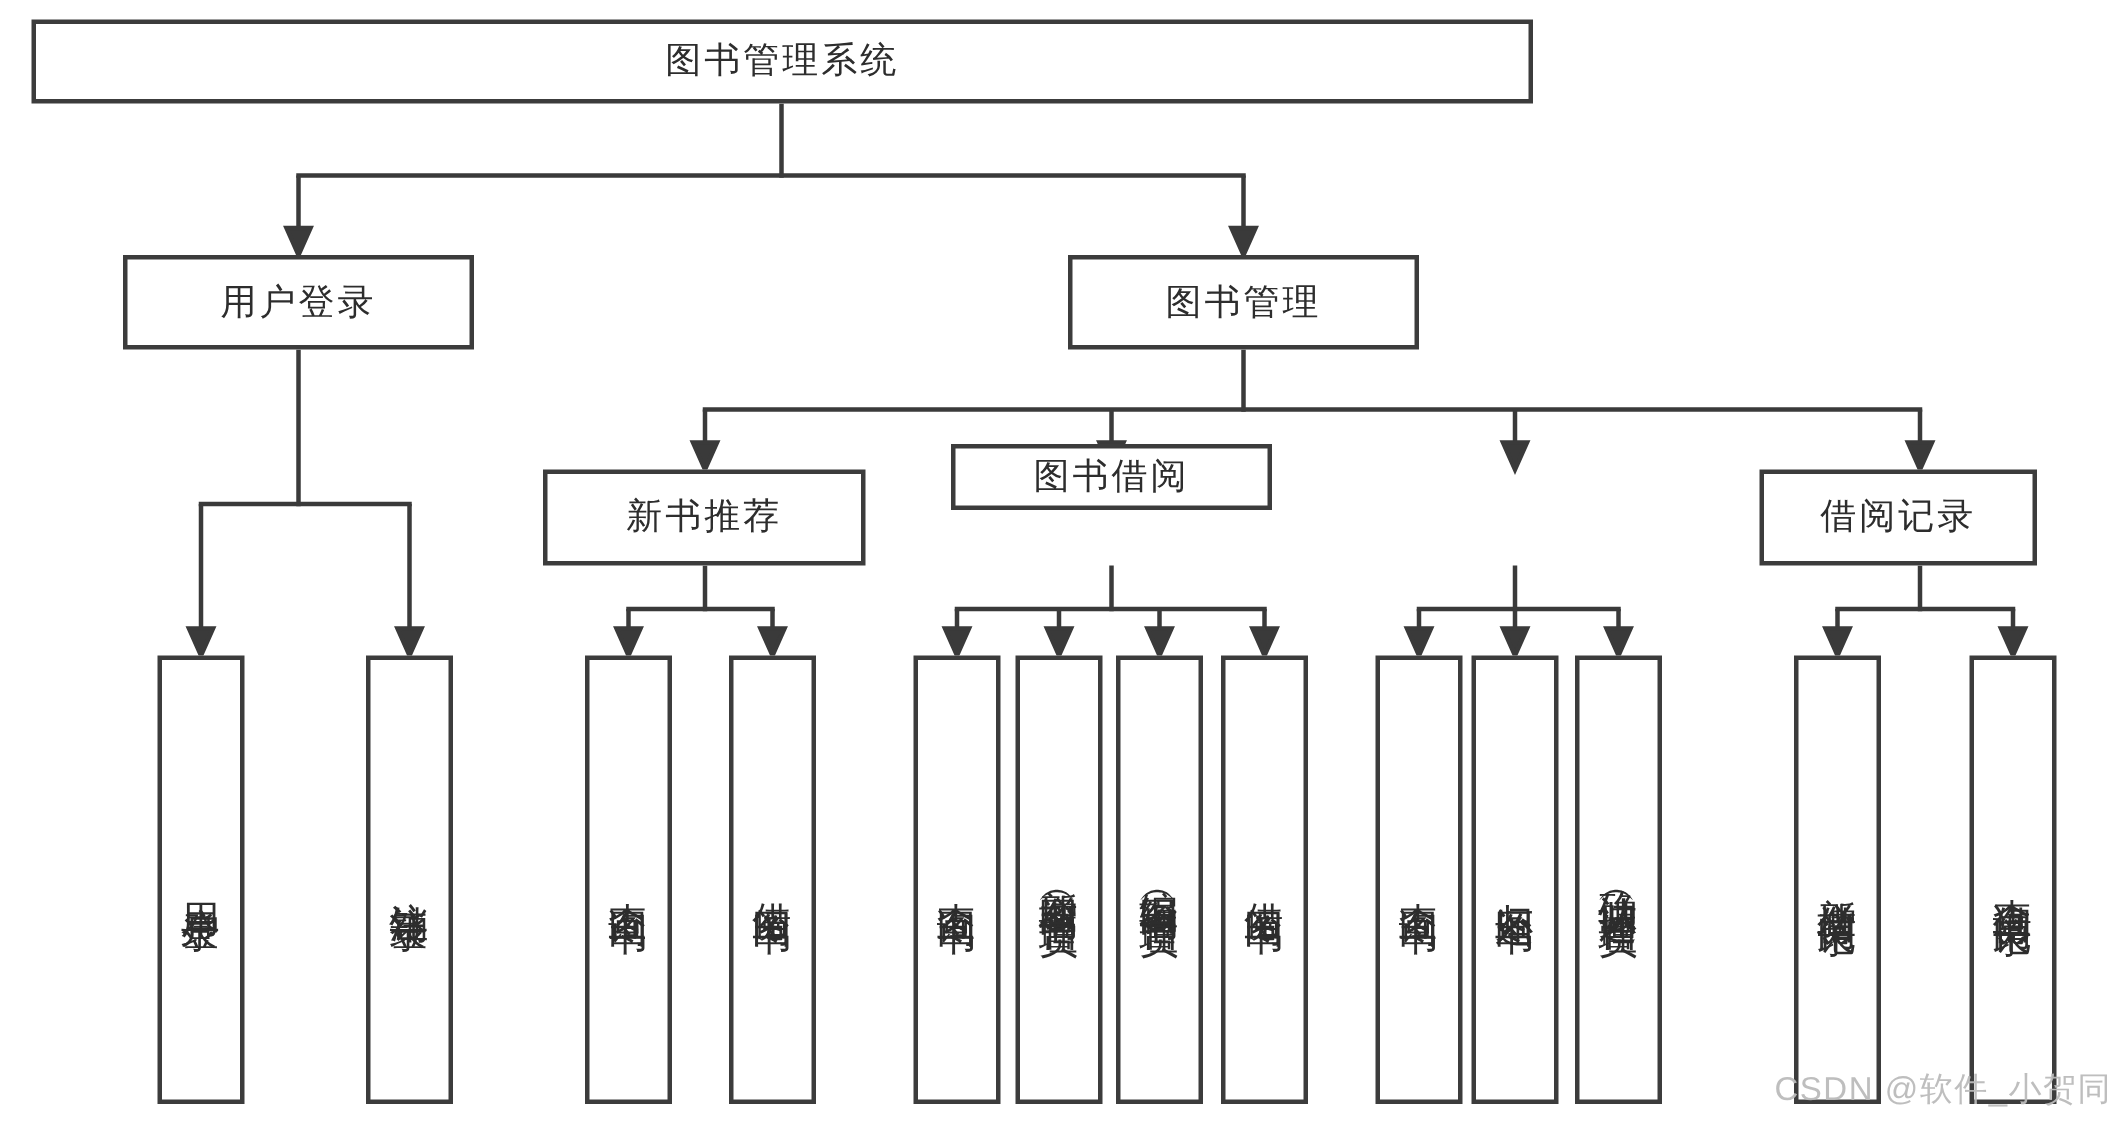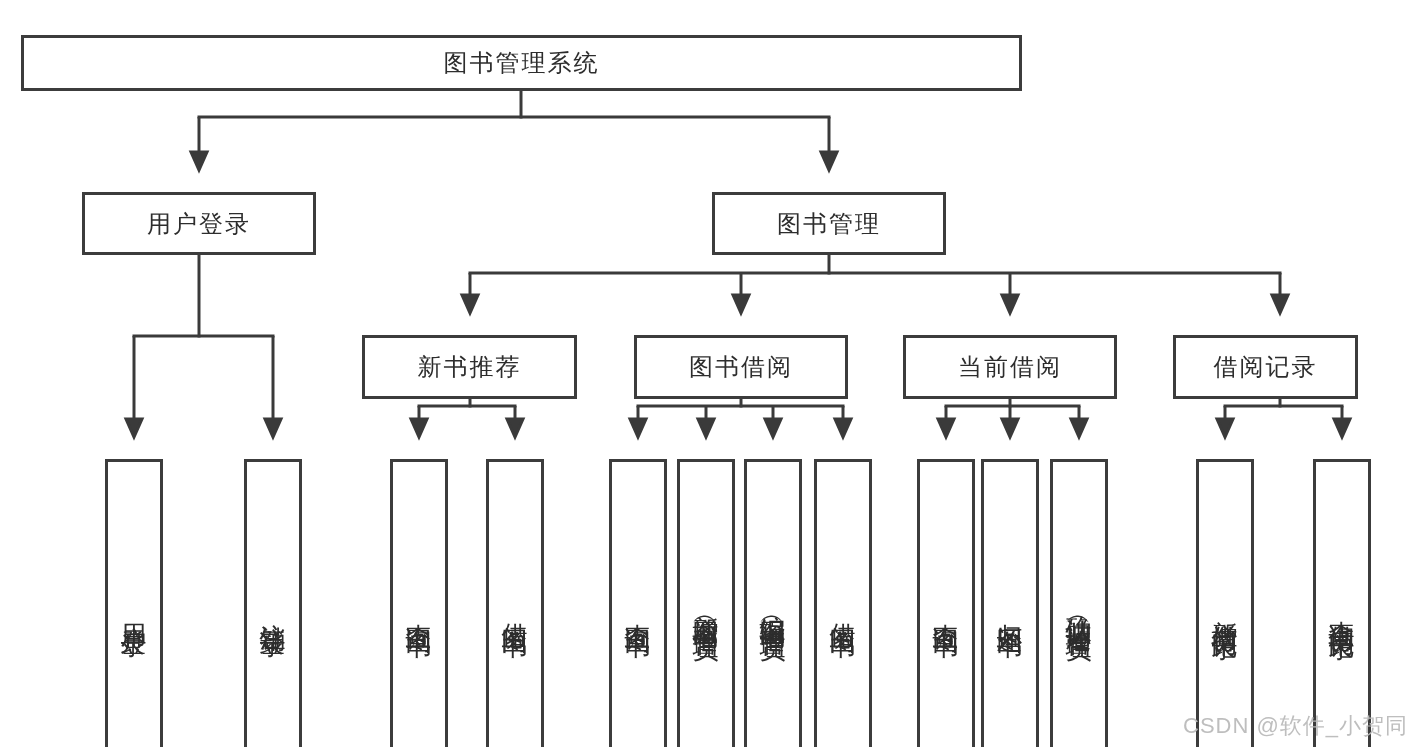--- a/index.html
+++ b/index.html
@@ -13,21 +13,20 @@
   svg.connectors{position:absolute;left:0;top:0;z-index:1;pointer-events:none;}
   .hbox,.vbox{
     position:absolute;
     box-sizing:border-box;
     border:3px solid #3c3c3c;
     background:#ffffff;
     color:#2d2d2d;
     display:flex;align-items:center;justify-content:center;
     z-index:2;
     text-align:center;
-    margin-top:22px;
   }
   .hbox{font-size:24px;letter-spacing:2px;line-height:1;}
   .vbox{
     top:437px;width:58px;height:299px;
     writing-mode:vertical-rl;
     text-orientation:mixed;
     font-size:26px;letter-spacing:3px;line-height:1;
   }
   .wm{
     position:absolute;left:1183px;top:711px;
@@ -118,22 +117,21 @@
       </g>
     </g>
   </svg>
 
   <div class="hbox" style="left:21px;top:13px;width:1001px;height:56px">图书管理系统</div>
 
   <div class="hbox" style="left:82px;top:170px;width:234px;height:63px">用户登录</div>
   <div class="hbox" style="left:712px;top:170px;width:234px;height:63px">图书管理</div>
 
   <div class="hbox" style="left:362px;top:313px;width:215px;height:64px">新书推荐</div>
-  <div class="hbox" style="left:634px;top:313px;width:214px;height:64px">图书借阅</div>
-  <div class="hbox" style="left:903px;top:313px;width:214px;height:64px">当前借阅</div>
+  <div class="hbox" style="left:634px;top:296px;width:214px;height:44px">图书借阅</div>
   <div class="hbox" style="left:1173px;top:313px;width:185px;height:64px">借阅记录</div>
 
   <div class="vbox" style="left:105px">用户登录</div>
   <div class="vbox" style="left:244px">注销登录</div>
 
   <div class="vbox" style="left:390px">查询图书</div>
   <div class="vbox" style="left:486px">借阅图书</div>
 
   <div class="vbox" style="left:609px">查询图书</div>
   <div class="vbox" style="left:677px">新增图书（管理员）</div>

